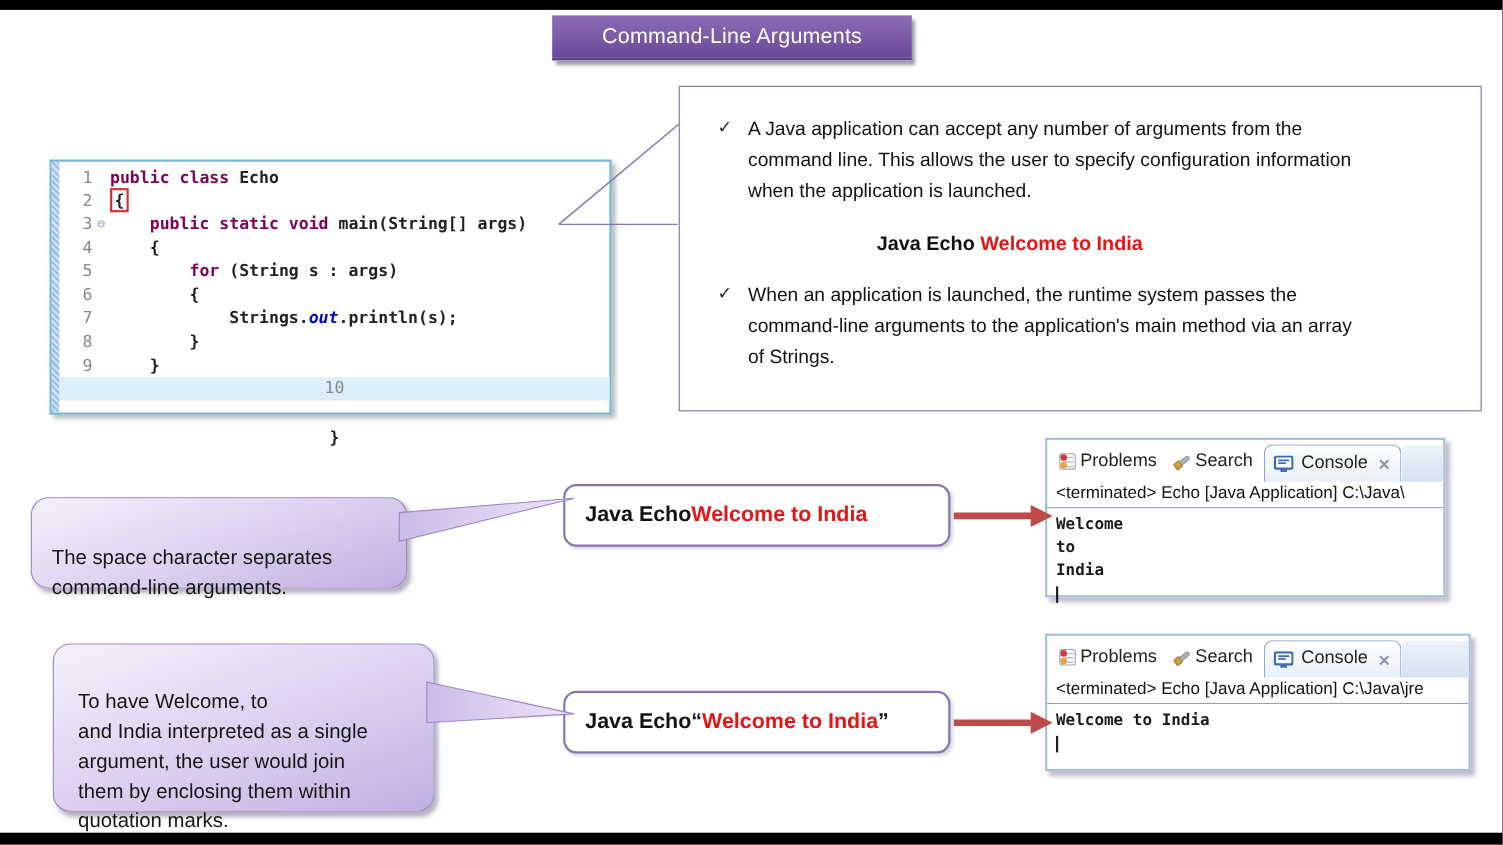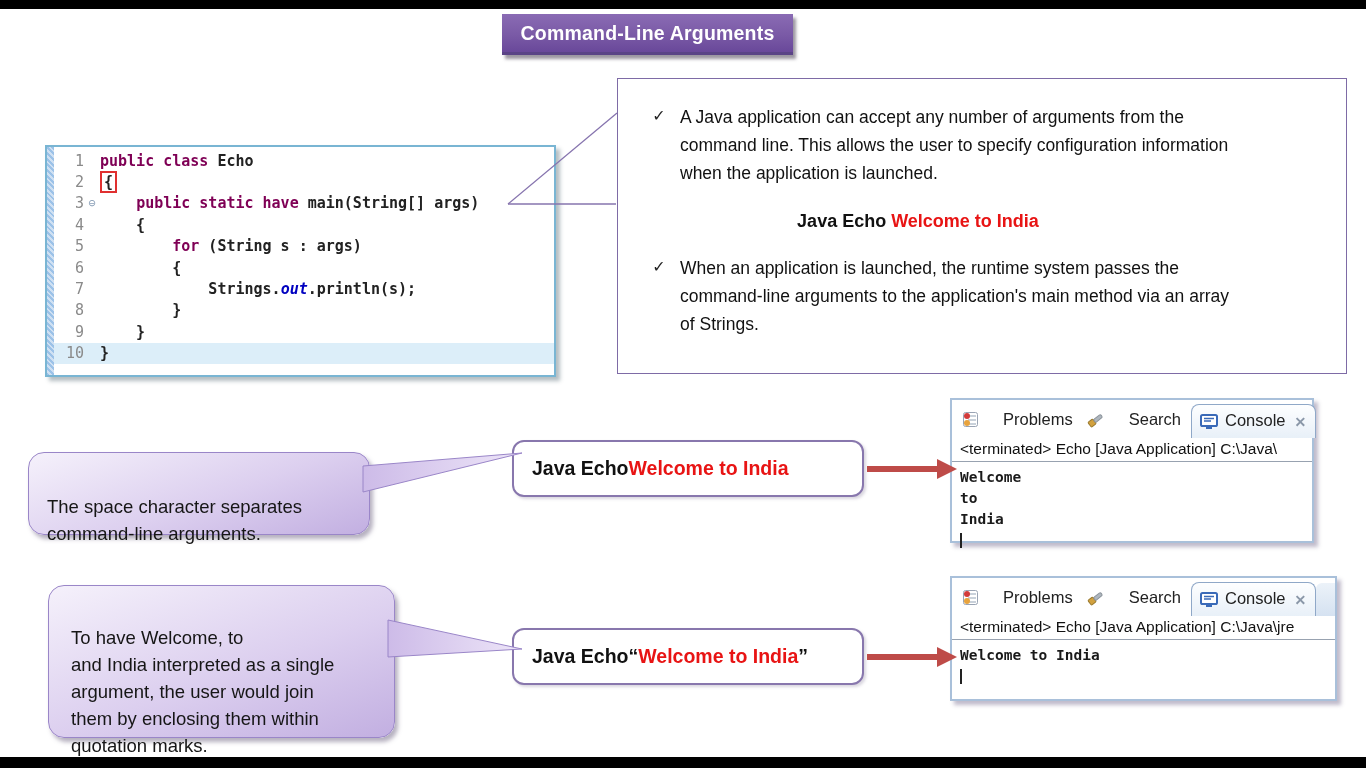--- a/index.html
+++ b/index.html
@@ -3,35 +3,35 @@
 <meta charset="utf-8">
 <style>
   html,body{margin:0;padding:0;background:#000;}
   .stage{position:relative;width:1366px;height:768px;background:#ffffff;overflow:hidden;
          font-family:"Liberation Sans",sans-serif;}
   .bar{position:absolute;left:0;width:1366px;background:#000;}
   .bar.top{top:0;height:9px;}
   .bar.bottom{top:757px;height:11px;}
 
   
-  .banner{position:absolute;left:502px;top:14px;width:291px;height:38px;
+  .banner{position:absolute;left:502px;top:14px;width:327px;height:38px;
           background:linear-gradient(#8a6bb4 0%,#7a5aa6 55%,#69489a 100%);
           border-bottom:3px solid #5a4386;box-shadow:3px 4px 3px rgba(60,50,70,.5);
           display:flex;align-items:center;justify-content:center;
-          color:#fff;font-size:19.5px;font-weight:700;letter-spacing:.2px;text-align:right;}
+          color:#fff;font-size:19.5px;font-weight:400;letter-spacing:.2px;text-align:right;}
 
   
   .editor{position:absolute;left:45px;top:145px;width:507px;height:228px;background:#fff;
           border:2px solid #79b5d3;box-shadow:4px 4px 4px rgba(90,110,120,.45);
           font-family:"DejaVu Sans Mono",monospace;}
   .ed-strip{position:absolute;left:0;top:0;bottom:0;width:7px;
             background:repeating-linear-gradient(45deg,#9cc2e8 0 2px,#cfe0f2 2px 4px);}
   .ed-body{position:absolute;left:7px;top:3px;right:0;}
   .crow{display:flex;align-items:center;height:21.4px;}
-  .crow.hl{background:#dceef9;}
+  .crow.hl{background:#dceef9;flex-direction:column;}
   .lnum{flex:0 0 30px;text-align:right;color:#8a8a8a;font-size:15px;}
   .foldc{flex:0 0 16px;text-align:center;color:#8ba0b8;font-size:12px;line-height:12px;}
   .ccode{white-space:pre;font-size:15px;font-weight:bold;color:#222;}
   .kw{color:#7f0055;}
   .pl{color:#222;}
   .fld{color:#0000c0;font-style:italic;}
   .boxed{border:2px solid #e03030;padding:0 2px;}
 
   
   .infobox{position:absolute;left:617px;top:78px;width:728px;height:294px;background:#fff;
@@ -56,21 +56,21 @@
           font-size:19.5px;font-weight:bold;color:#111;box-shadow:2px 2px 3px rgba(130,120,150,.3);}
   .cmdbox.b1{left:512px;top:440px;}
   .cmdbox.b2{left:512px;top:628px;}
 
   
   .console{position:absolute;background:#fff;border:2px solid #a9c0da;
            box-shadow:4px 4px 4px rgba(115,105,140,.45);box-sizing:border-box;}
   .console.w1{left:950px;top:398px;width:364px;height:145px;}
   .console.w2{left:950px;top:576px;width:387px;height:125px;}
   .tabs{display:flex;align-items:flex-end;height:38px;padding-left:6px;}
-  .tabitem{display:flex;align-items:center;gap:24px;font-size:16.5px;color:#222;
+  .tabitem{display:flex;align-items:center;gap:3px;font-size:16.5px;color:#222;
            padding:0 10px 9px 4px;white-space:nowrap;}
   .tab-active{display:flex;align-items:flex-end;gap:7px;font-size:16.5px;color:#222;white-space:nowrap;
               border:1px solid #8fa8c8;border-bottom:none;border-radius:8px 8px 0 0;
               background:linear-gradient(#fdfeff,#e8f0f8);padding:6px 9px 8px 8px;}
   .tab-filler{flex:1;align-self:stretch;margin-top:5px;
               background:linear-gradient(#ecf2f9,#d5e2f1);border-radius:6px 0 0 0;}
   .statusline{font-size:15.5px;color:#111;padding:2px 8px 3px 8px;border-bottom:1px solid #98a2b0;
               white-space:nowrap;overflow:hidden;}
   .cout{font-family:"DejaVu Sans Mono",monospace;font-size:14.5px;font-weight:bold;color:#1a1a1a;
         line-height:21px;padding:5px 0 0 8px;}
@@ -102,21 +102,21 @@
         <span class="ccode"><span class="kw">public class </span><span class="pl">Echo</span></span>
       </div>
       <div class="crow">
         <span class="lnum">2</span>
         <span class="foldc"></span>
         <span class="ccode"><span class="pl boxed">{</span></span>
       </div>
       <div class="crow">
         <span class="lnum">3</span>
         <span class="foldc">⊖</span>
-        <span class="ccode"><span class="pl">    </span><span class="kw">public static have </span><span class="pl">main(String[] args)</span></span>
+        <span class="ccode"><span class="pl">    </span><span class="kw">public static void </span><span class="pl">main(String[] args)</span></span>
       </div>
       <div class="crow">
         <span class="lnum">4</span>
         <span class="foldc"></span>
         <span class="ccode"><span class="pl">    {</span></span>
       </div>
       <div class="crow">
         <span class="lnum">5</span>
         <span class="foldc"></span>
         <span class="ccode"><span class="pl">        </span><span class="kw">for</span><span class="pl"> (String s : args)</span></span>

